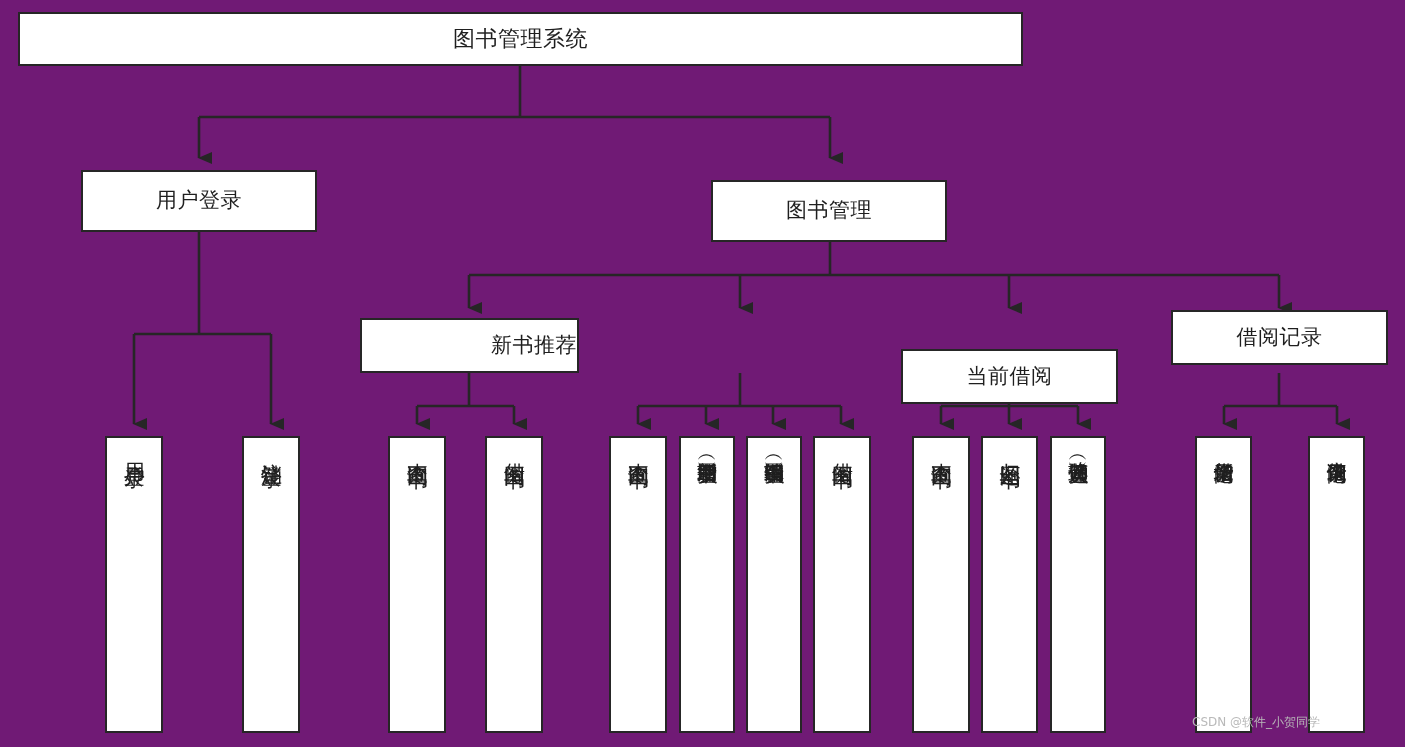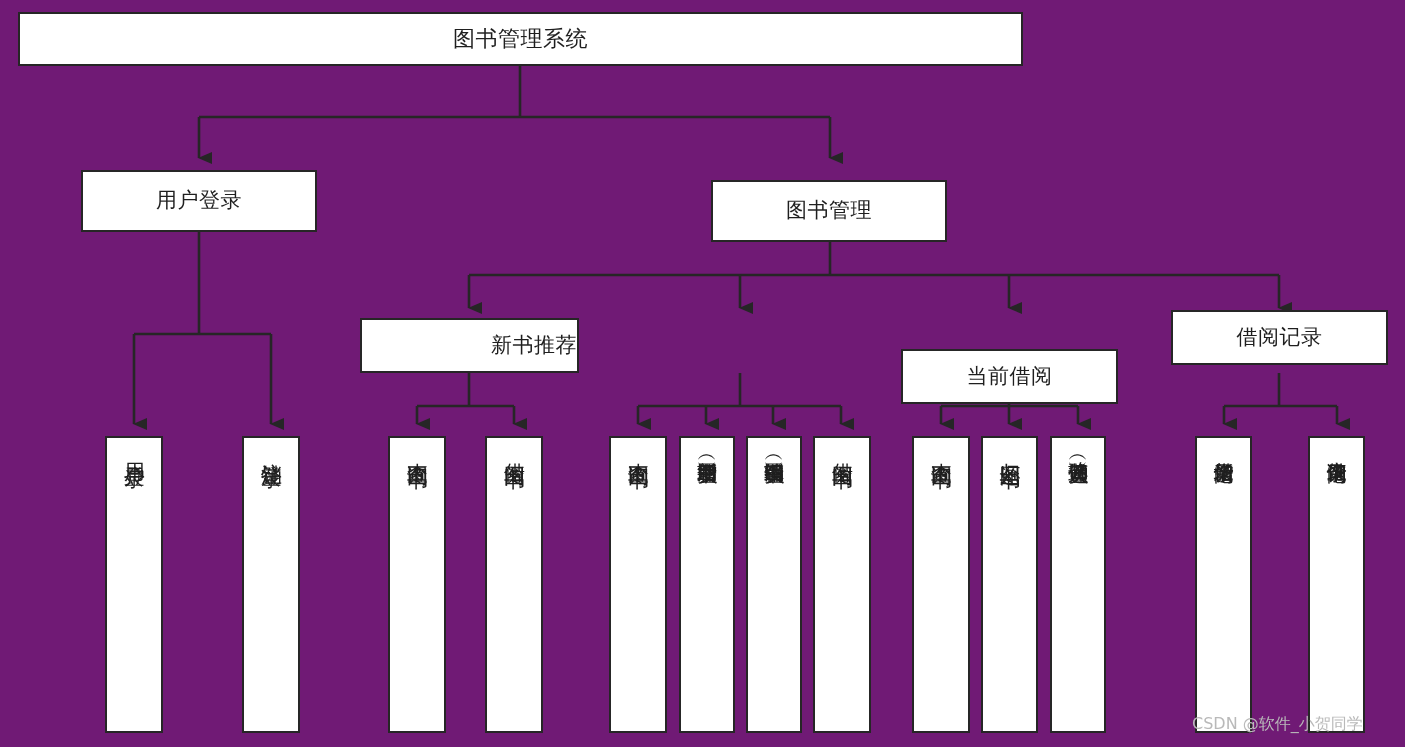--- a/index.html
+++ b/index.html
@@ -61,21 +61,21 @@
     white-space: nowrap;
   }
   .node.vert.tall .lbl {
     font-size: 20px;
     letter-spacing: 0.5px;
   }
   .watermark {
     position: absolute;
     left: 1192px;
     top: 714px;
-    font-size: 16px;
+    font-size: 12px;
     color: #b9b9b9;
     white-space: nowrap;
     font-family: "DejaVu Sans", "Liberation Sans", sans-serif;
   }
 </style>
 </head>
 <body>
 
 <div id="canvas">
 

